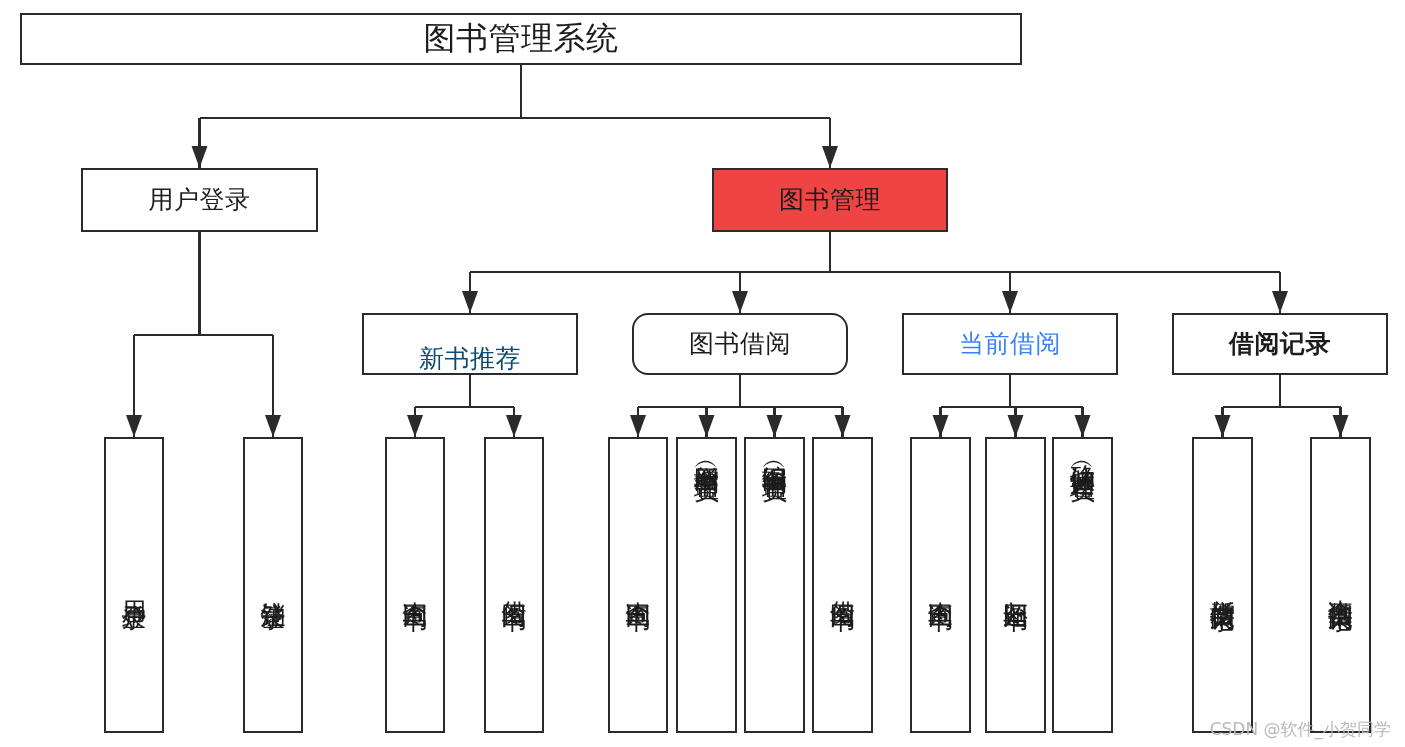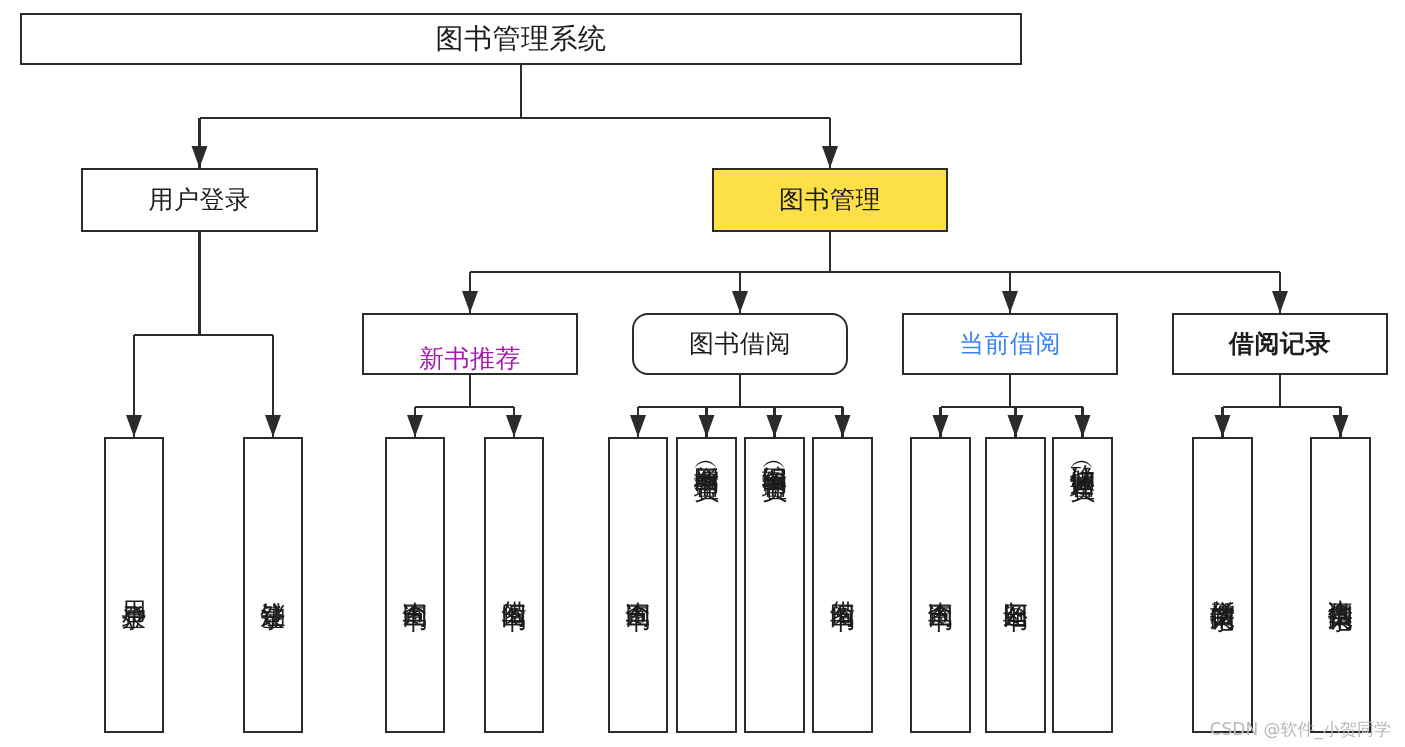--- a/index.html
+++ b/index.html
@@ -37,21 +37,21 @@
     font-family: "DejaVu Sans", "Liberation Sans", sans-serif;
     text-align: center;
     white-space: pre;
     line-height: 1.12;
   }
   .node-h .node-label {
     font-size: 25px;
     letter-spacing: 0.5px;
   }
   .node-root .node-label {
-    font-size: 28px;
+    font-size: 32px;
   }
   .node-v {
     align-items: flex-start;
     justify-content: center;
     padding-top: 6px;
   }
   .node-v .node-label {
     writing-mode: vertical-rl;
     text-orientation: upright;
     font-size: 25px;
@@ -139,25 +139,25 @@
       <line x1="1340.5" y1="407" x2="1340.5" y2="437" stroke="#2b2b2b" stroke-width="2.6" shape-rendering="crispEdges"></line>
       <path d="M1332.5 415 L1348.5 415 L1340.5 437 Z" fill="#2b2b2b"></path>
     </svg>
   <div id="node-layer">
       <div class="node-box node-root node-h" style="left: 20px; top: 13px; width: 1002px; height: 52px; border-color: rgb(43, 43, 43); background: rgb(255, 255, 255);">
         <span class="node-label" style="color: rgb(28, 28, 28);">图书管理系统</span>
       </div>
       <div class="node-box node-h" style="left: 81px; top: 168px; width: 237px; height: 64px; border-color: rgb(43, 43, 43); background: rgb(255, 255, 255);">
         <span class="node-label" style="color: rgb(28, 28, 28);">用户登录</span>
       </div>
-      <div class="node-box node-h" style="left: 712px; top: 168px; width: 236px; height: 64px; border-color: rgb(43, 43, 43); background: #fde047;">
+      <div class="node-box node-h" style="left: 712px; top: 168px; width: 236px; height: 64px; border-color: rgb(43, 43, 43); background: #ef4444;">
         <span class="node-label" style="color: rgb(28, 28, 28);">图书管理</span>
       </div>
       <div class="node-box node-h" style="left: 362px; top: 313px; width: 216px; height: 62px; border-color: rgb(43, 43, 43); background: rgb(255, 255, 255);">
-        <span class="node-label" style="color: #a21caf; margin-top: 29px;">新书推荐</span>
+        <span class="node-label" style="color: #0c4a6e; margin-top: 29px;">新书推荐</span>
       </div>
       <div class="node-box node-h" style="left: 632px; top: 313px; width: 216px; height: 62px; border-color: rgb(43, 43, 43); background: rgb(255, 255, 255); border-radius: 16px;">
         <span class="node-label" style="color: rgb(28, 28, 28);">图书借阅</span>
       </div>
       <div class="node-box node-h" style="left: 902px; top: 313px; width: 216px; height: 62px; border-color: rgb(43, 43, 43); background: rgb(255, 255, 255);">
         <span class="node-label" style="color: #3b82f6;">当前借阅</span>
       </div>
       <div class="node-box node-h" style="left: 1172px; top: 313px; width: 216px; height: 62px; border-color: rgb(43, 43, 43); background: rgb(255, 255, 255); font-weight: bold;">
         <span class="node-label" style="color: rgb(28, 28, 28);">借阅记录</span>
       </div>

